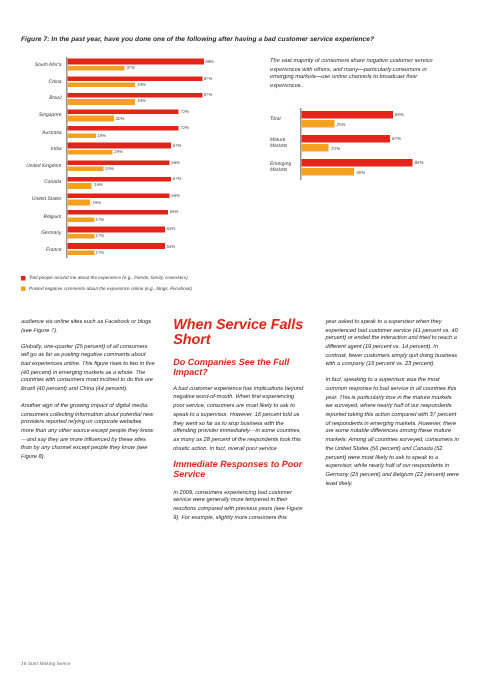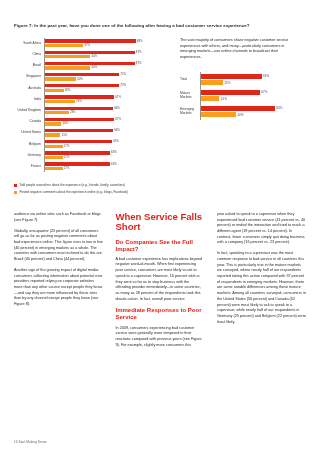--- a/index.html
+++ b/index.html
@@ -3,21 +3,21 @@
 <meta charset="utf-8">
 <style>
   * { box-sizing: border-box; margin: 0; padding: 0; }
   html, body {
     width: 320px; height: 453px;
     background: #ffffff;
     font-family: "Liberation Sans", sans-serif;
     color: #231f20;
     overflow: hidden;
   }
-  .page { position: relative; width: 320px; height: 453px; padding: 0; }
+  .page { position: relative; width: 320px; height: 453px; padding: 0; font-style: italic; }
 
   
   .fig-title {
     position: absolute; left: 14px; top: 23px; width: 292px;
     font-size: 4.4px; font-weight: bold; letter-spacing: 0.01em;
     color: #231f20; line-height: 1.2;
   }
 
   .fig-wrap { position: absolute; left: 14px; top: 38px; width: 292px; height: 165px; }
 

